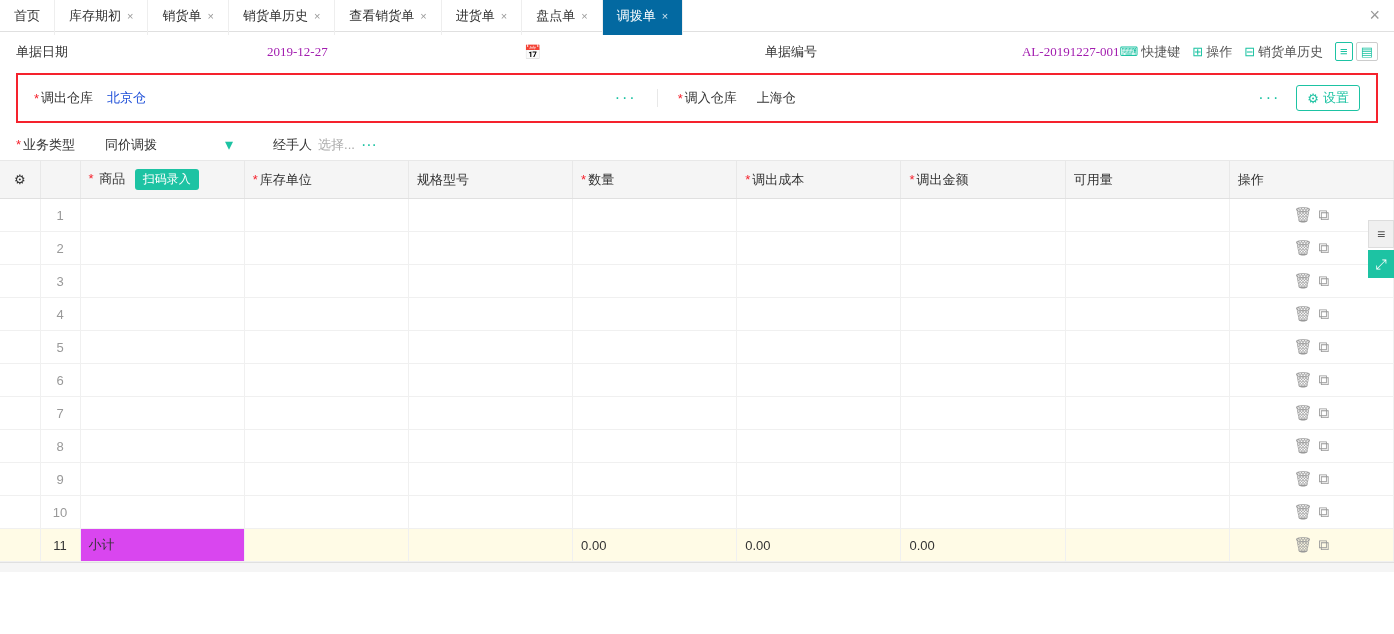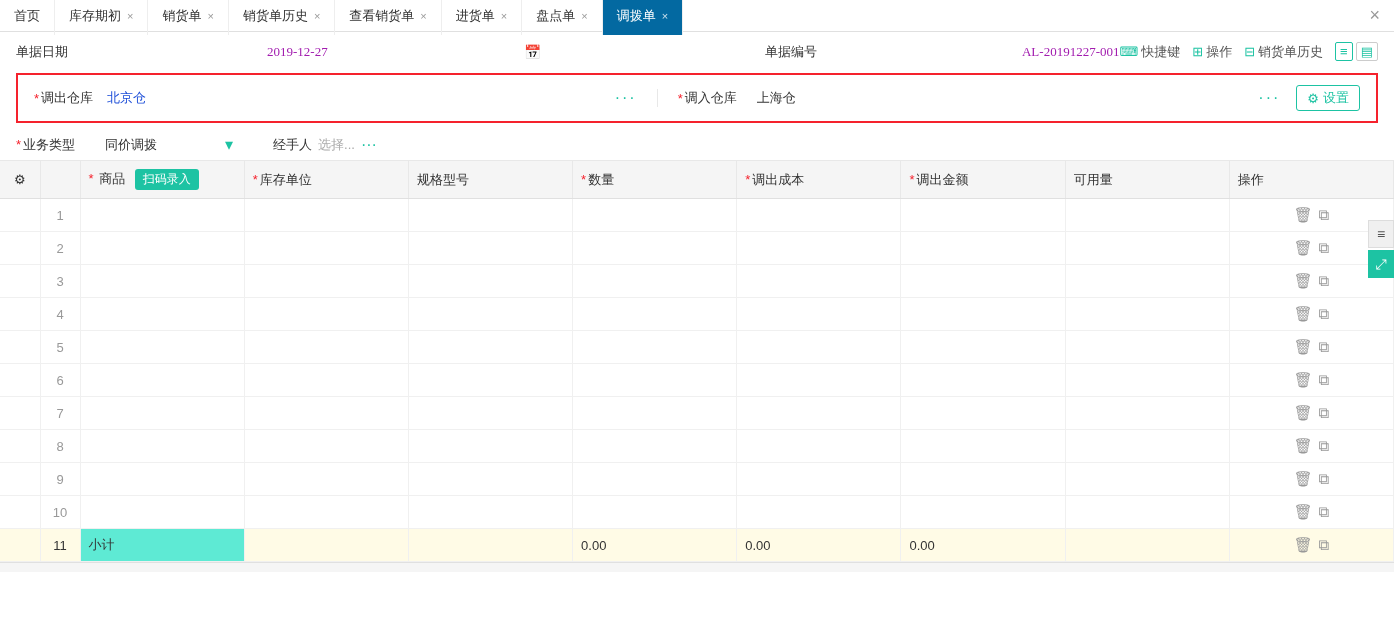--- a/index.html
+++ b/index.html
@@ -542,21 +542,21 @@
       <td>
         <div class="op-icons">
           <span class="op-icon">🗑</span>
           <span class="op-icon">⧉</span>
         </div>
       </td>
     </tr>
         <tr class="subtotal-row">
       <td style="text-align:center;background:#fffbe6;"></td>
       <td class="td-num" style="background:#fffbe6;">11</td>
-      <td style="background:#5eead4;">小计</td>
+      <td style="background:#d946ef;">小计</td>
       <td style="background:#fffbe6;"></td>
       <td style="background:#fffbe6;"></td>
       <td style="background:#fffbe6;">0.00</td>
       <td style="background:#fffbe6;">0.00</td>
       <td style="background:#fffbe6;">0.00</td>
       <td style="background:#fffbe6;"></td>
       <td style="background:#fffbe6;">
         <div class="op-icons">
           <span class="op-icon">🗑</span>
           <span class="op-icon">⧉</span>

